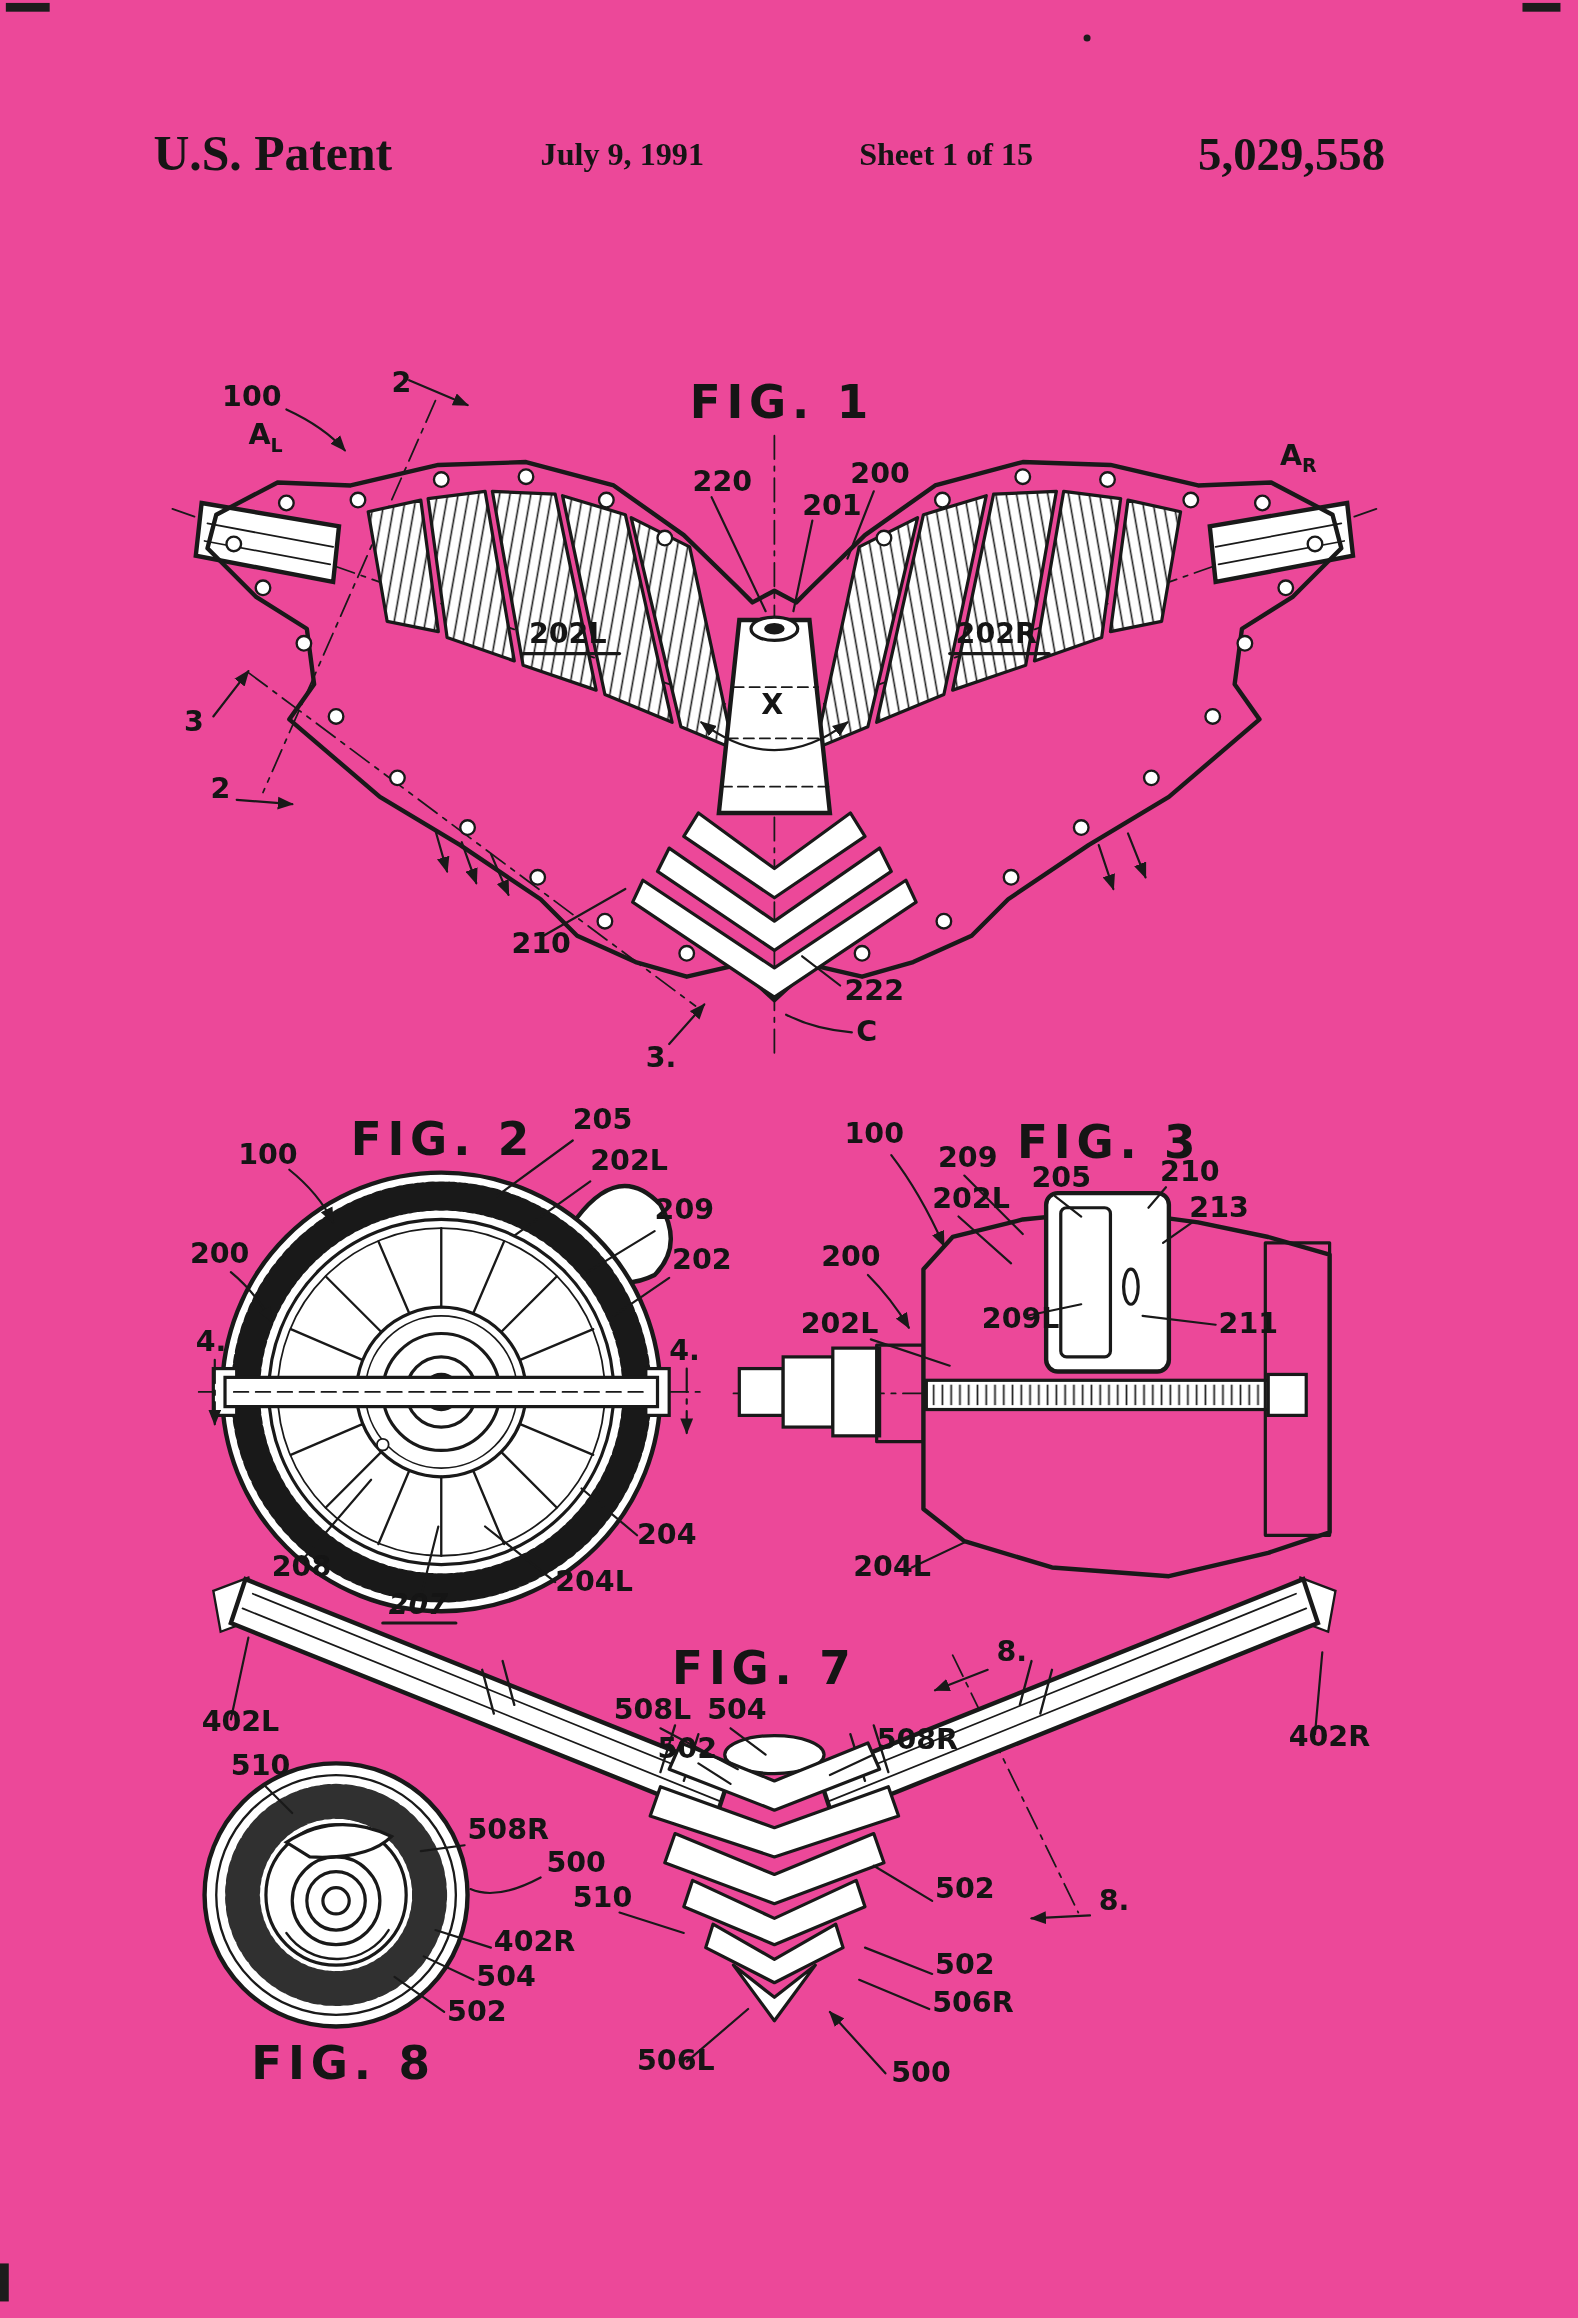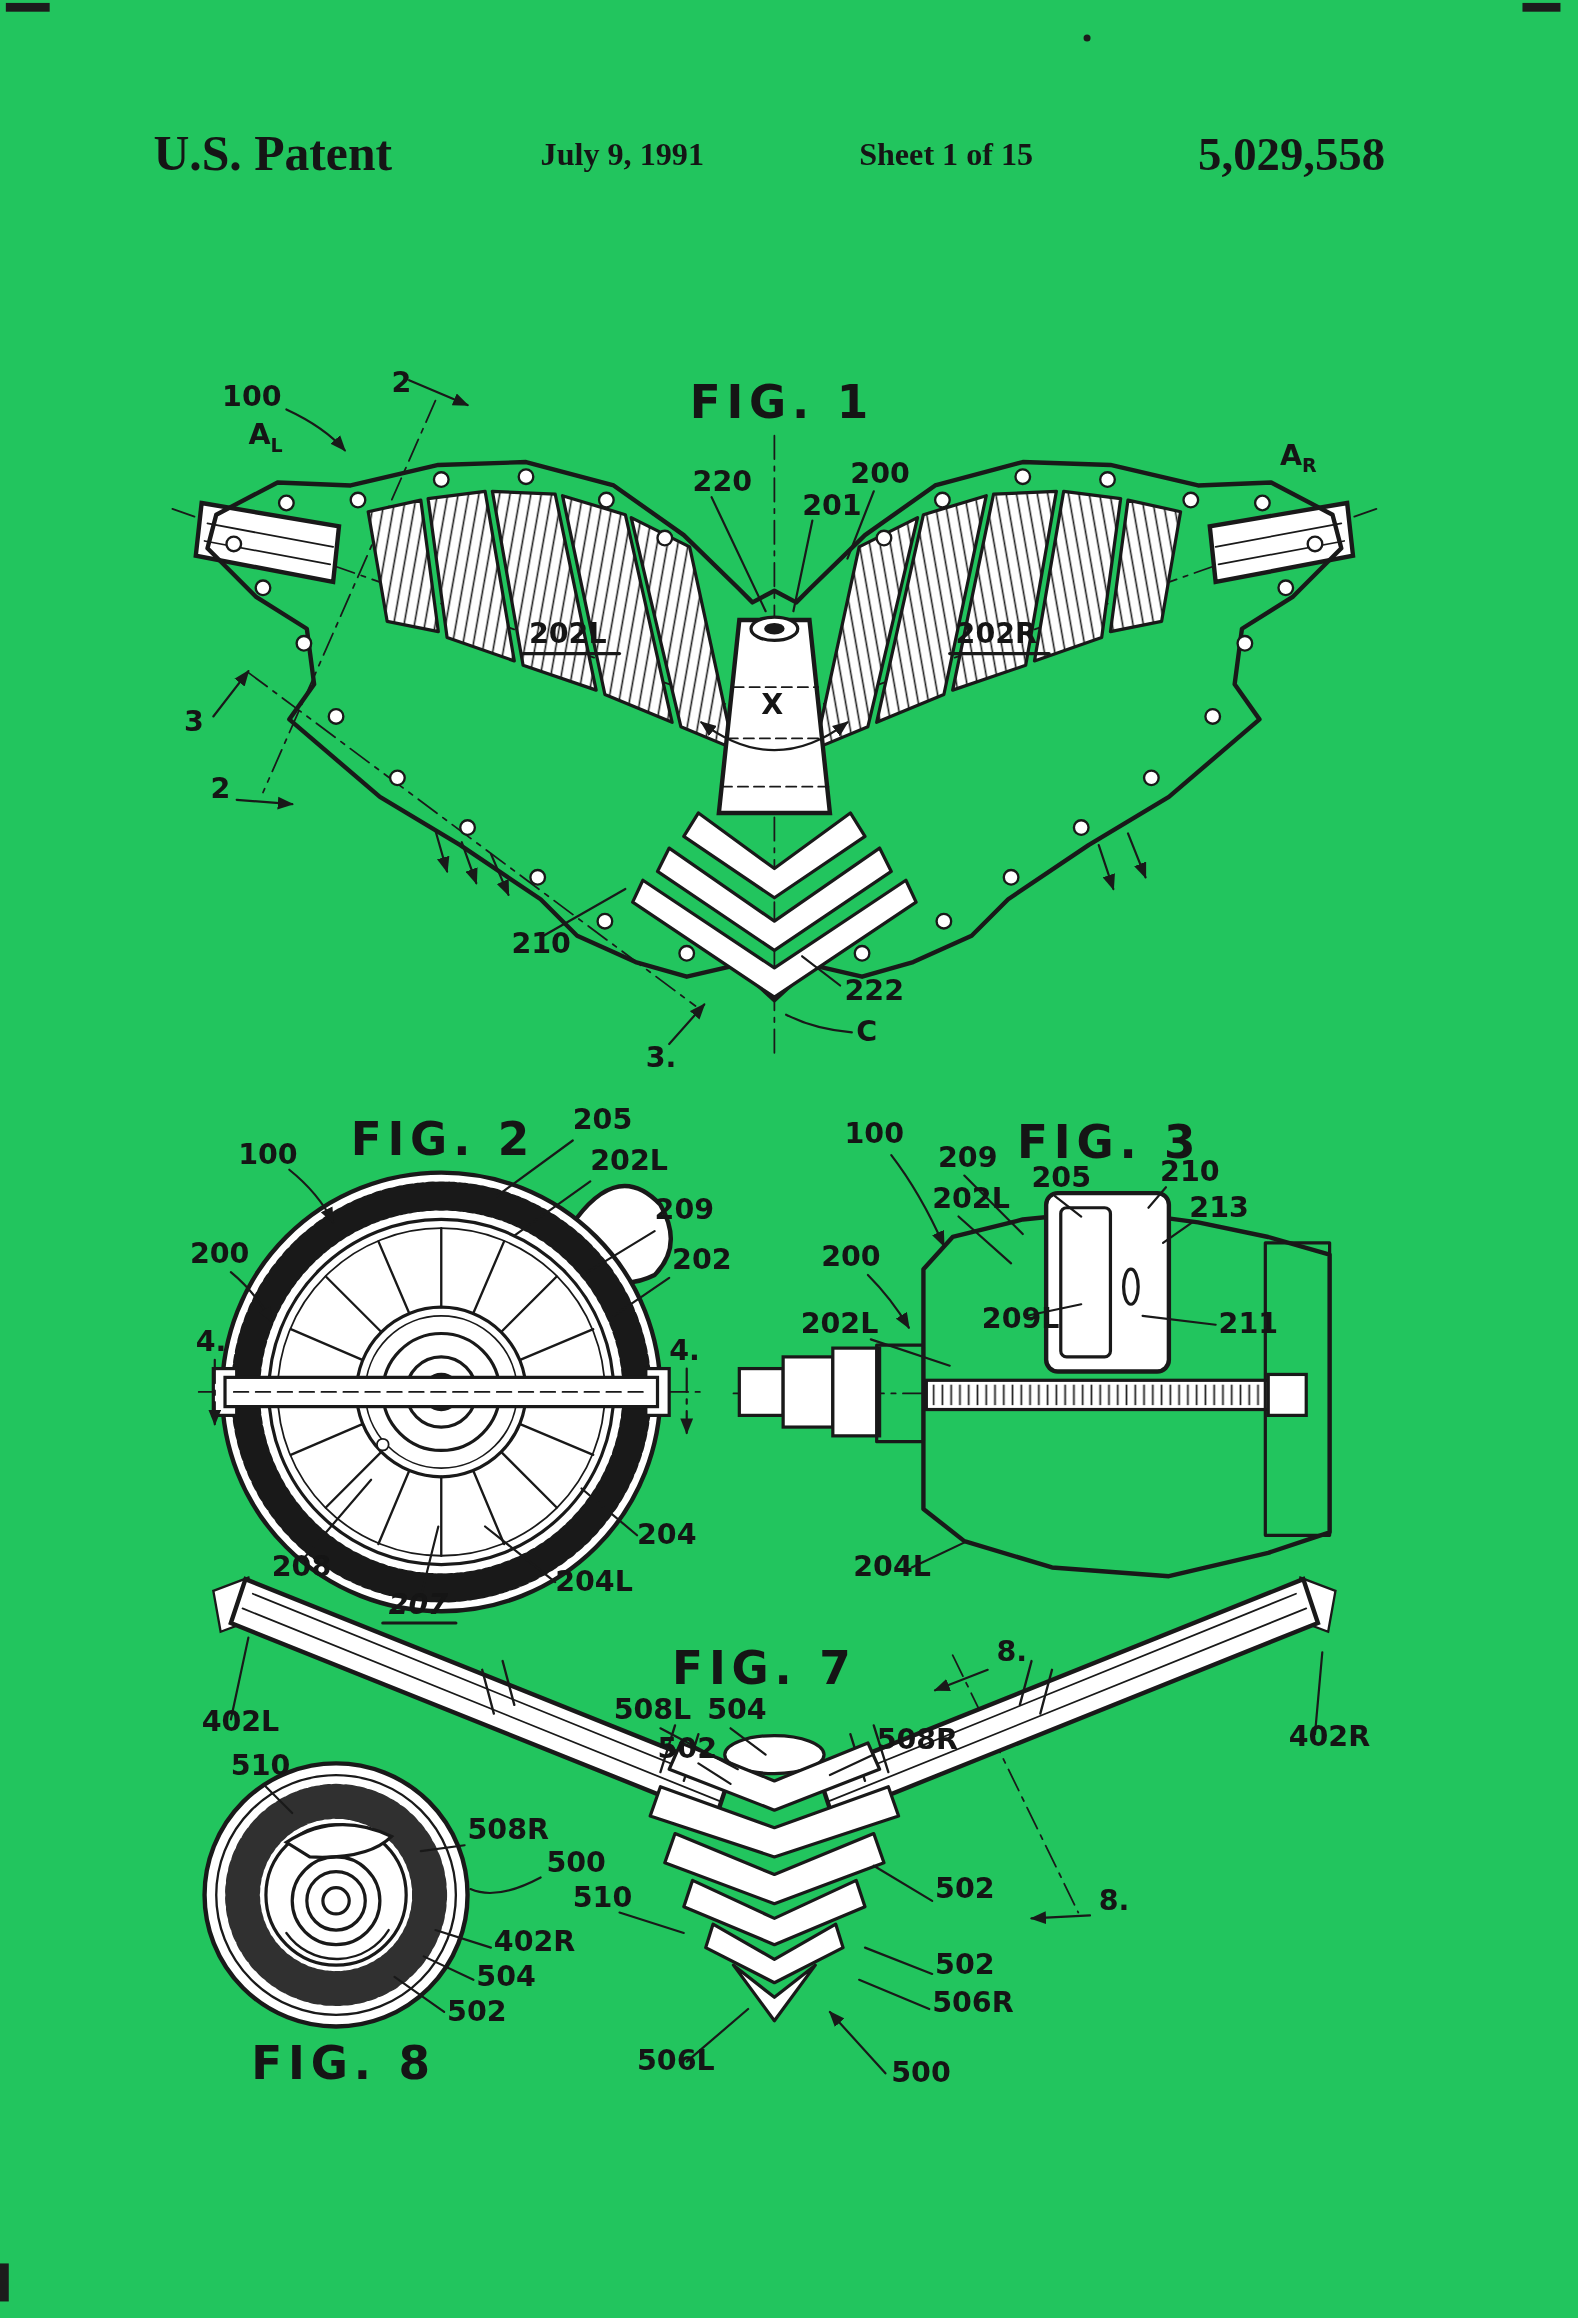--- a/index.html
+++ b/index.html
@@ -1,16 +1,16 @@
 <!DOCTYPE html>
 <html style="font-size:11px"><head>
 <meta charset="utf-8">
 <style>
   html,body{margin:0;padding:0;background:#d9d9d4;}
-  .page{position:relative;width:1578px;height:2319px;margin:0 auto;background:#22c55e;overflow:hidden;}
+  .page{position:relative;width:1578px;height:2319px;margin:0 auto;background:#ec4899;overflow:hidden;}
   .page svg{display:block;width:1578px;height:2319px;}
 
   
   .k{stroke:#191919;fill:none;stroke-linecap:round;stroke-linejoin:round;}
   .w1{stroke-width:1.2;}
   .w15{stroke-width:1.6;}
   .w2{stroke-width:2.2;}
   .w3{stroke-width:3;}
   .fw{fill:#ffffff;stroke:#191919;}
   .dd{stroke-dasharray:16 5 3 5;}

